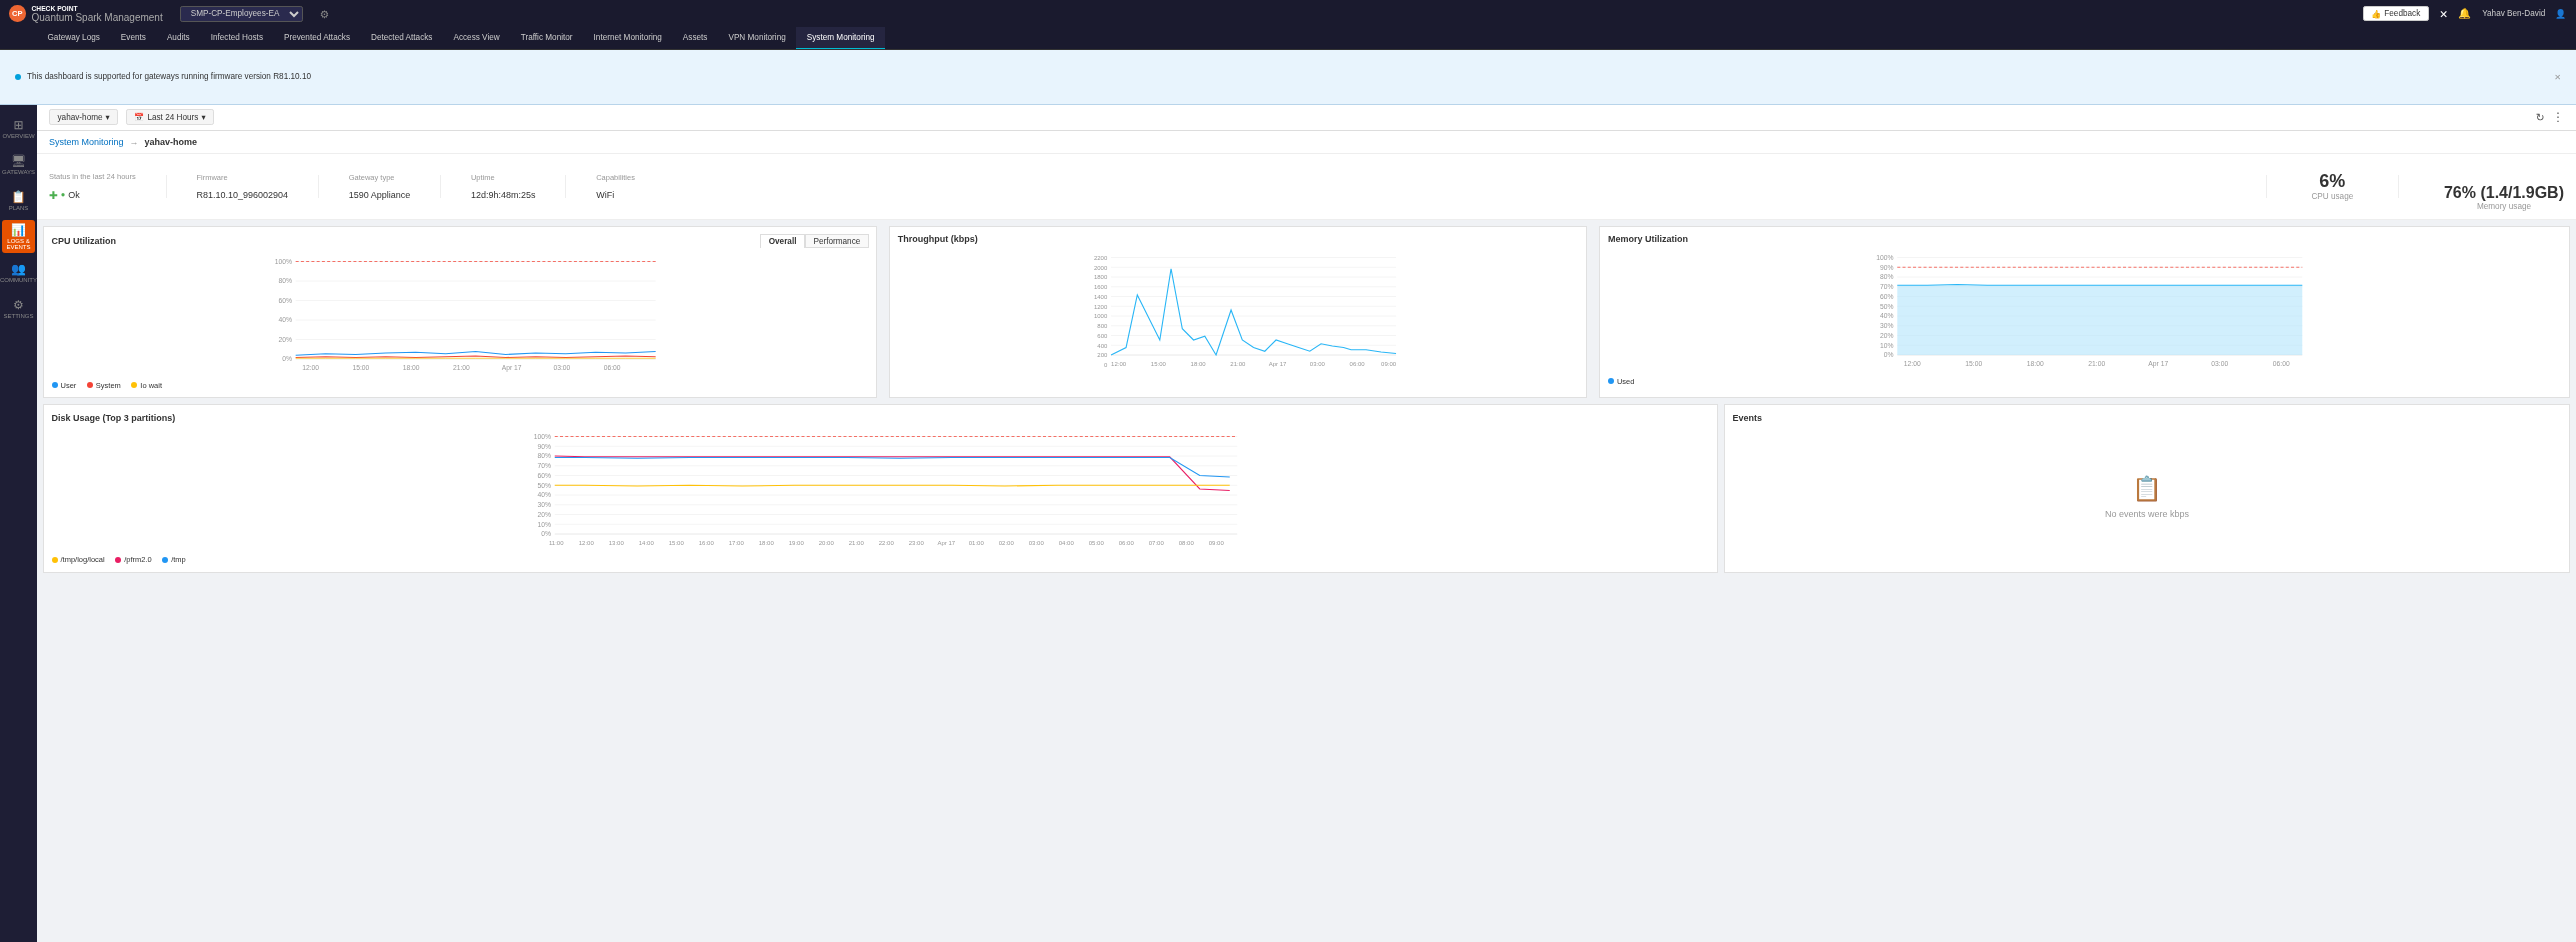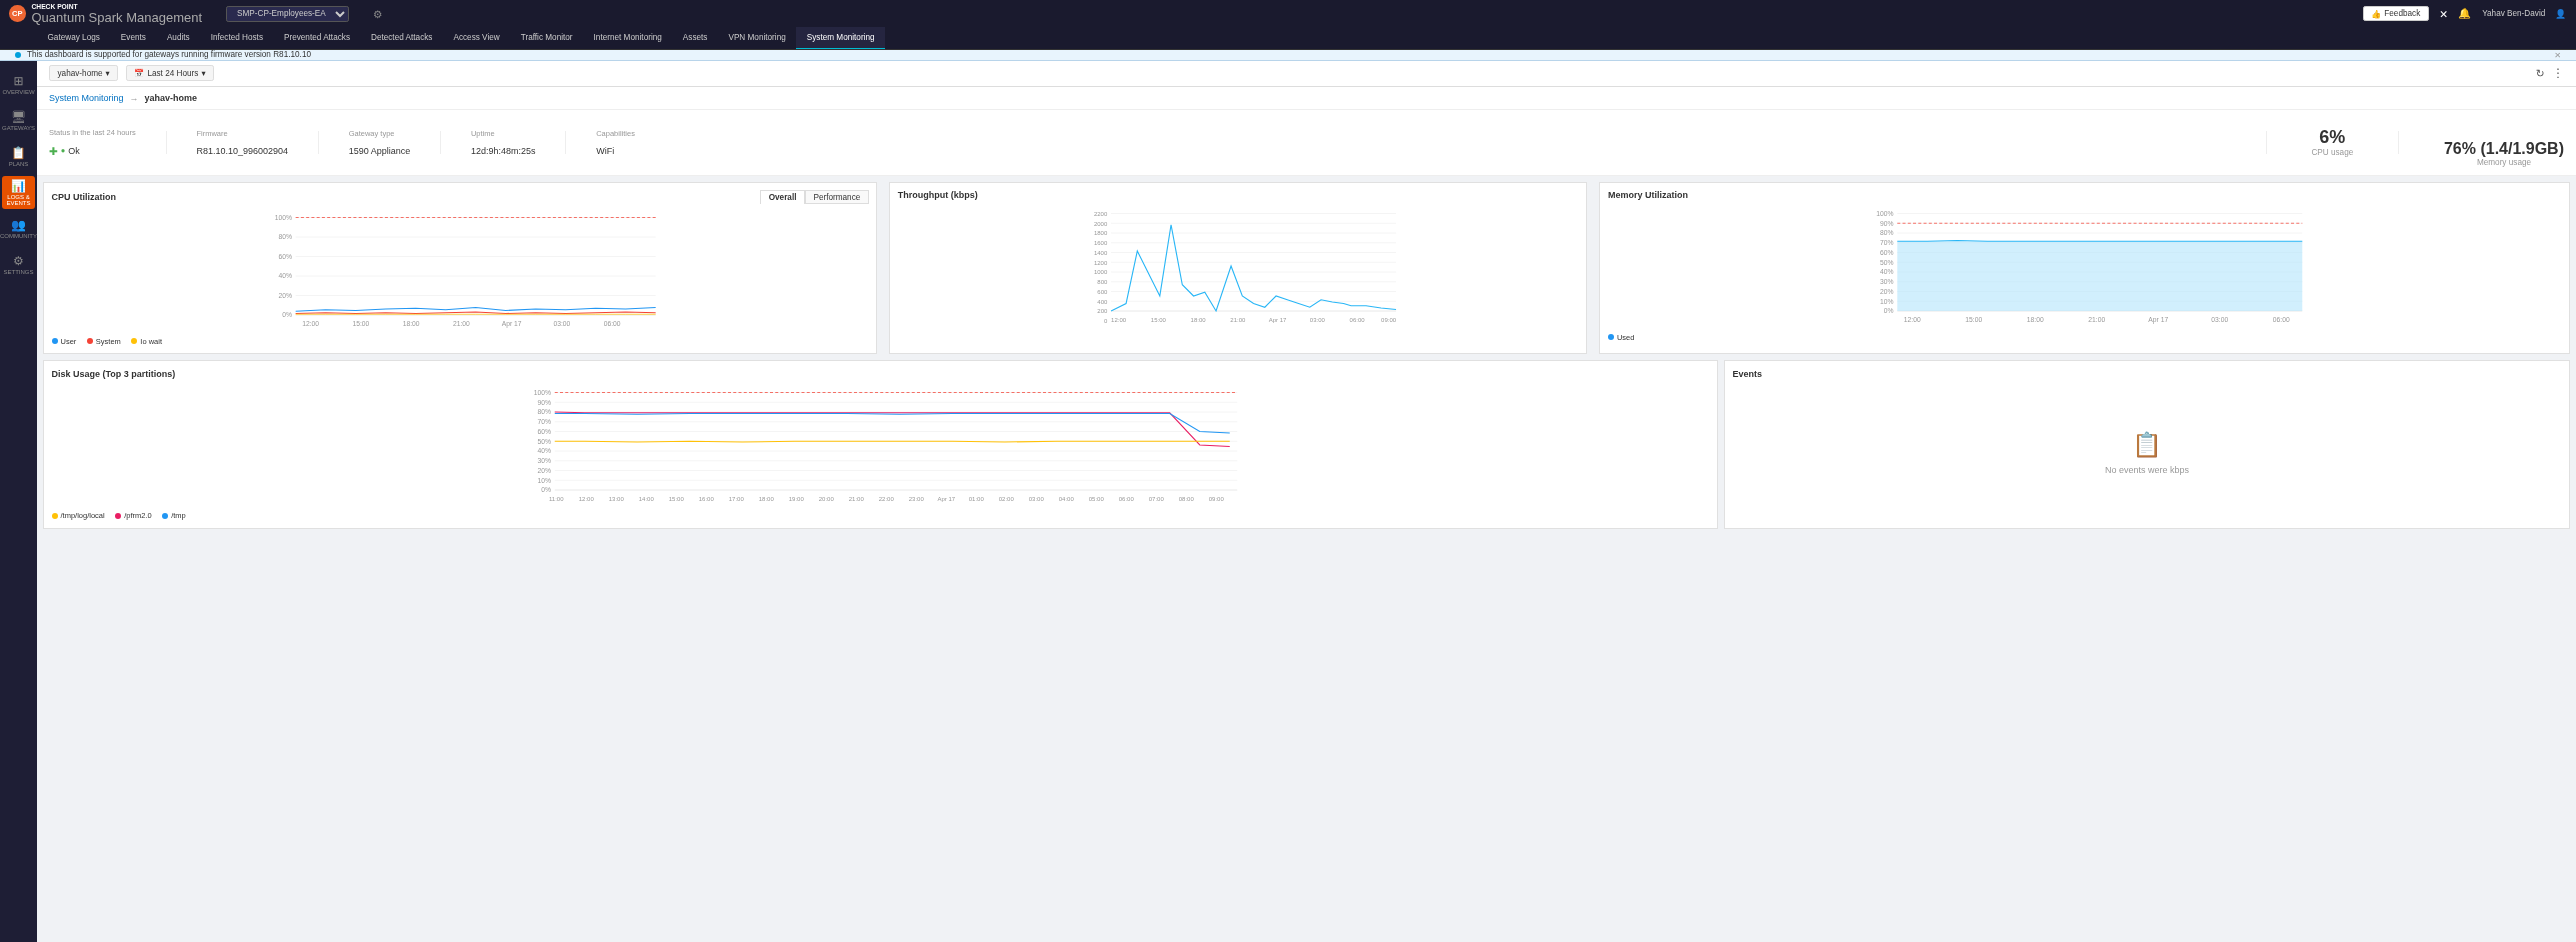--- a/index.html
+++ b/index.html
@@ -8,21 +8,21 @@
     
     .top-header {
       display: flex;
       align-items: center;
       background: #1a1a2e;
       color: #fff;
       height: 27px;
       padding: 0 9px;
       justify-content: space-between;
     }
-    .top-header-left { display: flex; align-items: center; gap: 24px; justify-content: space-between; }
+    .top-header-left { display: flex; align-items: center; gap: 17px; justify-content: space-between; }
     .top-header-right { display: flex; align-items: center; gap: 10.5px; font-size: 8.2px; }
     .brand-logo { display: flex; align-items: center; gap: 6px; }
     .brand-logo .logo-icon { width: 16.5px; height: 16.5px; background: #e63; border-radius: 50%; display: flex; align-items: center; justify-content: center; color: #fff; font-weight: bold; font-size: 7.5px; }
     .env-selector { background: #2a2a4e; border: 0.7px solid #555; color: #ccc; padding: 1.5px 6px; font-size: 8.2px; border-radius: 2.2px; cursor: pointer; }
     .feedback-btn { background: #fff; color: #333; border: 0.7px solid #ccc; padding: 1.5px 7.5px; font-size: 8.2px; border-radius: 2.2px; cursor: pointer; display: flex; align-items: center; gap: 3px; }
     .header-icon { font-size: 10.5px; cursor: pointer; }
 
     
     .nav-tabs-bar {
       display: flex;
@@ -43,21 +43,21 @@
       cursor: pointer;
       color: #ccc;
       border-bottom: 1.5px solid transparent;
     }
     .nav-tab.active { color: #fff; border-bottom: 1.5px solid #00bcd4; background: #252540; }
 
     
     .info-banner {
       background: #e8f4fd;
       border-bottom: 0.7px solid #b8d4ea;
-      padding: 0 15px;
+      padding: 22px 15px;
       display: flex;
       align-items: center;
       justify-content: space-between;
       font-size: 8.2px;
       color: #333;
     }
     .info-banner-text { display: flex; align-items: center; gap: 6px; }
     .info-dot { width: 6px; height: 6px; background: #00a0dc; border-radius: 50%; }
 
     
@@ -177,21 +177,21 @@
   </style>
 </head>
 <body>
 
 <div class="top-header">
   <div class="top-header-left">
     <div class="brand-logo">
       <div class="logo-icon">CP</div>
       <div>
         <div style="font-size:6.7px;font-weight:bold;color:#fff;">CHECK POINT</div>
-        <div style="font-size:13px;color:#aaa;">Quantum Spark Management</div>
+        <div style="font-size:10px;color:#aaa;">Quantum Spark Management</div>
       </div>
     </div>
     <select class="env-selector">
       <option>SMP-CP-Employees-EA</option>
     </select>
     <span style="color:#888;font-size:10.5px;cursor:pointer;">⚙</span>
   </div>
   <div class="top-header-right">
     <button class="feedback-btn">
       <span>👍</span>

